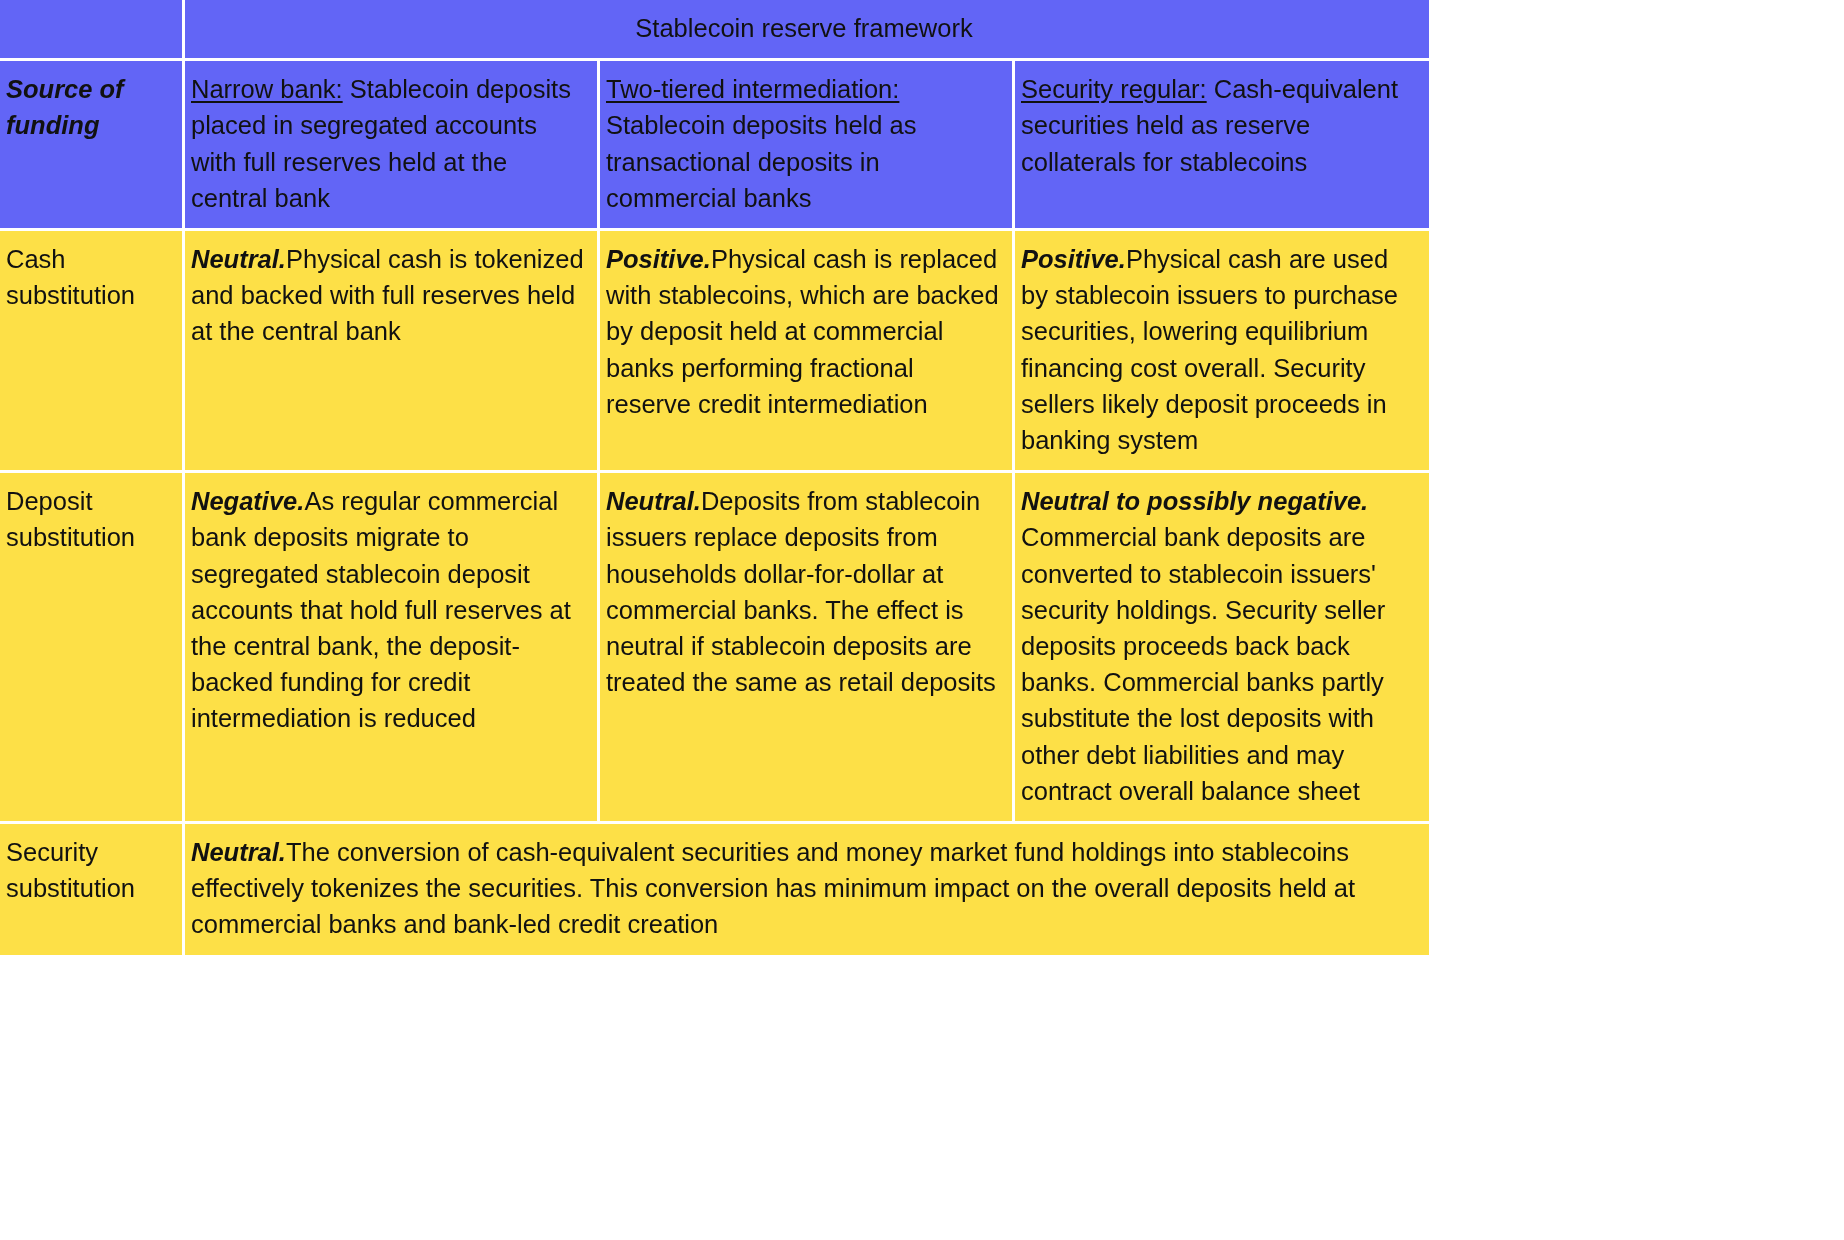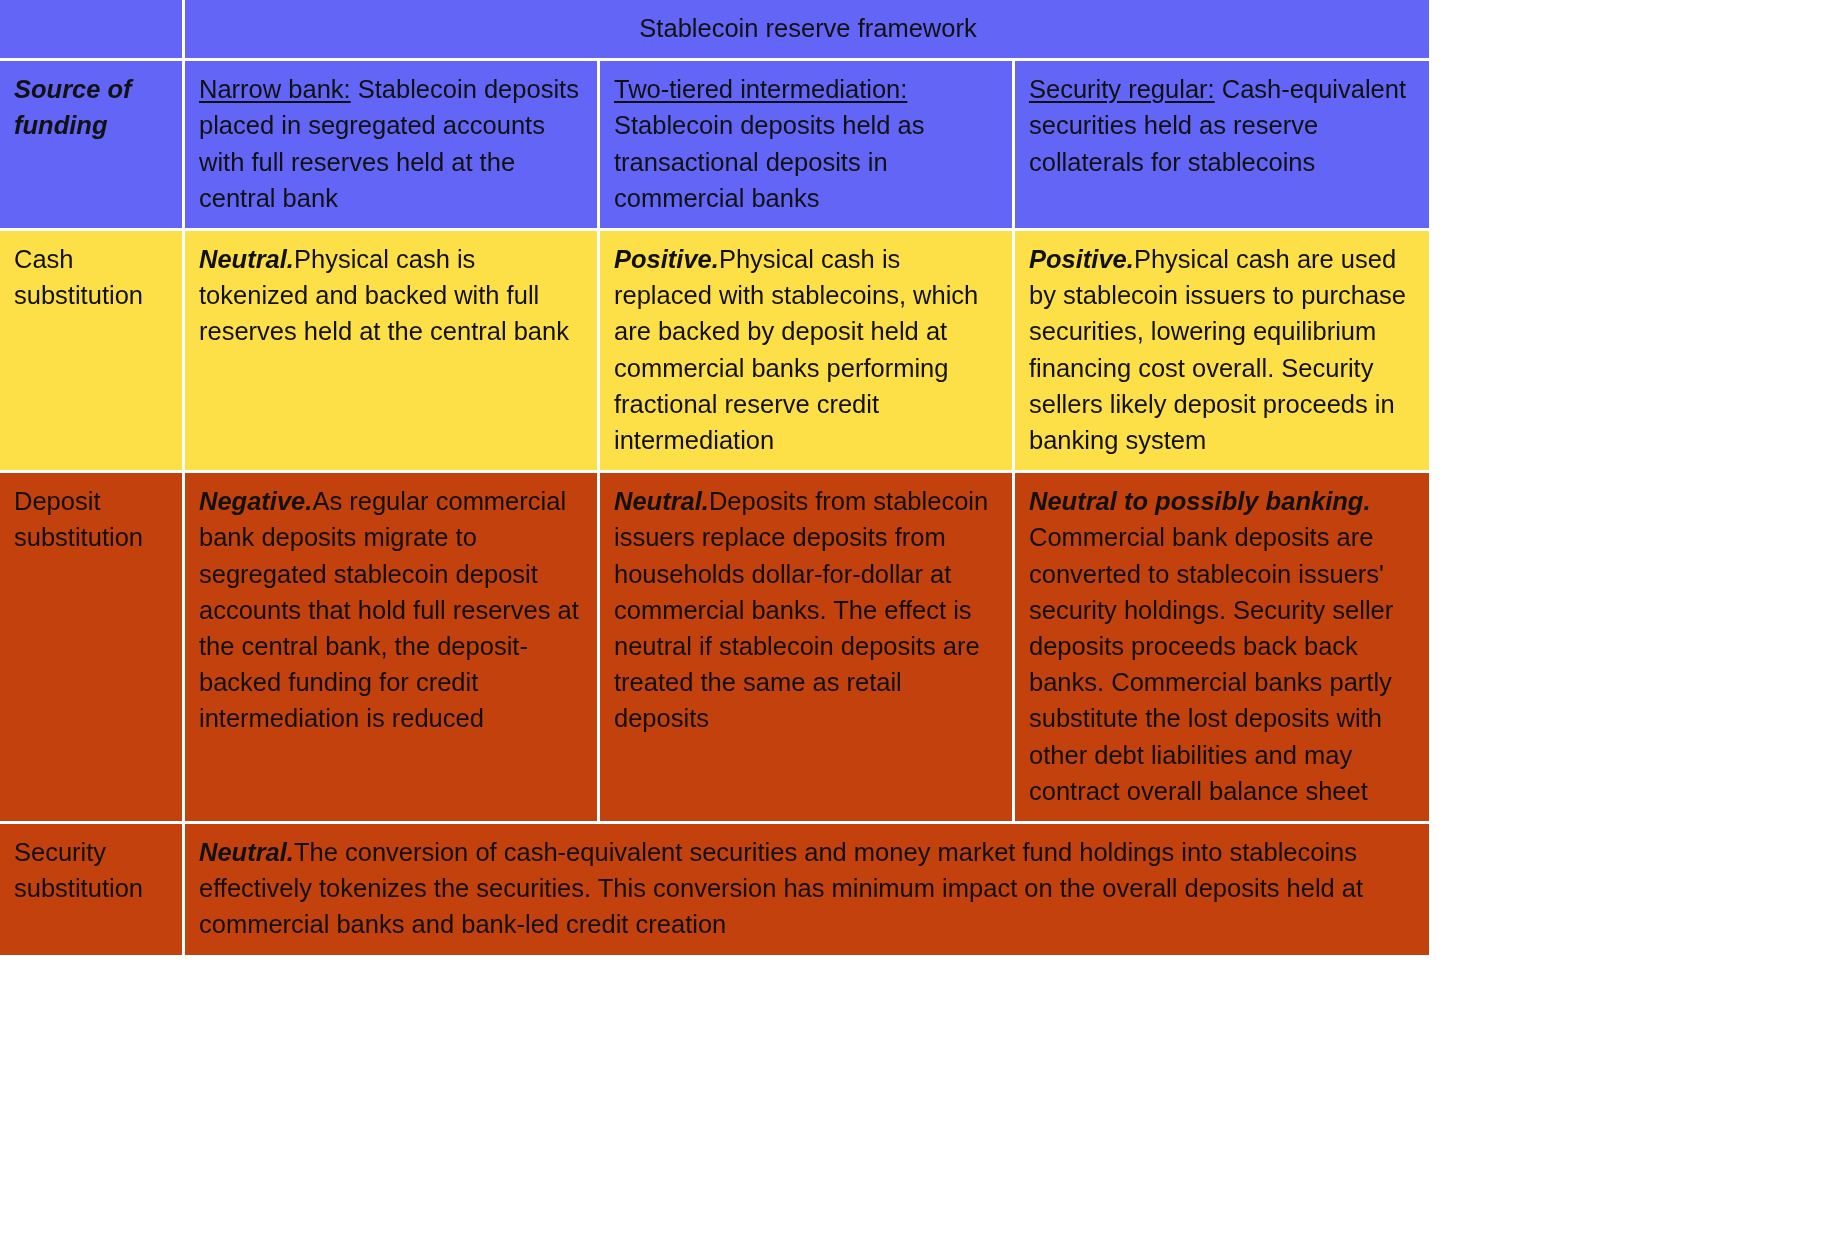--- a/index.html
+++ b/index.html
@@ -23,21 +23,21 @@
 
   table.matrix {
     border-collapse: separate;
     border-spacing: 0;
     width: 1432px;
     table-layout: fixed;
   }
 
   table.matrix td {
     vertical-align: top;
-    padding: 10px 12px 12px 14px;
+    padding: 10px 12px 12px 6px;
     font-size: 25.5px;
     line-height: 1.42;
     color: #111111;
     border-right: 3px solid #ffffff;
     border-bottom: 3px solid #ffffff;
     word-wrap: break-word;
     margin-top: 24px;
   }
 
   
@@ -67,21 +67,21 @@
     padding-bottom: 16px;
     line-height: 1.37;
   }
   .lead-underline {
     text-decoration: underline;
     text-underline-offset: 3px;
   }
 
   
   tr.band-dark td { background: #fde047; }
-  tr.band-light td { background: #c2410c; }
+  tr.band-light td { background: #fde047; }
 
   td.rowlabel {
     font-size: 25.5px;
     line-height: 1.38;
     padding-top: 12px;
   }
 
   .verdict {
     font-weight: bold;
     font-style: italic;
@@ -152,21 +152,21 @@
 
         <td>
           <span class="verdict">Negative.</span><span>As regular commercial bank deposits migrate to segregated stablecoin deposit accounts that hold full reserves at the central bank, the deposit-backed funding for credit intermediation is reduced</span>
         </td>
 
         <td>
           <span class="verdict">Neutral.</span><span>Deposits from stablecoin issuers replace deposits from households dollar-for-dollar at commercial banks. The effect is neutral if stablecoin deposits are treated the same as retail deposits</span>
         </td>
 
         <td class="last-col">
-          <span class="verdict">Neutral to possibly banking.</span>
+          <span class="verdict">Neutral to possibly negative.</span>
           <span>Commercial bank deposits are converted to stablecoin issuers' security holdings. Security seller deposits proceeds back back banks. Commercial banks partly substitute the lost deposits with other debt liabilities and may contract overall balance sheet</span>
         </td>
       </tr>
 
       <tr class="band-light last-row">
         <td class="rowlabel">Security substitution</td>
 
         <td class="fullspan last-col" colspan="3">
           <span class="verdict">Neutral.</span><span>The conversion of cash-equivalent securities and money market fund holdings into stablecoins effectively tokenizes the securities. This conversion has minimum impact on the overall deposits held at commercial banks and bank-led credit creation</span>
         </td>

